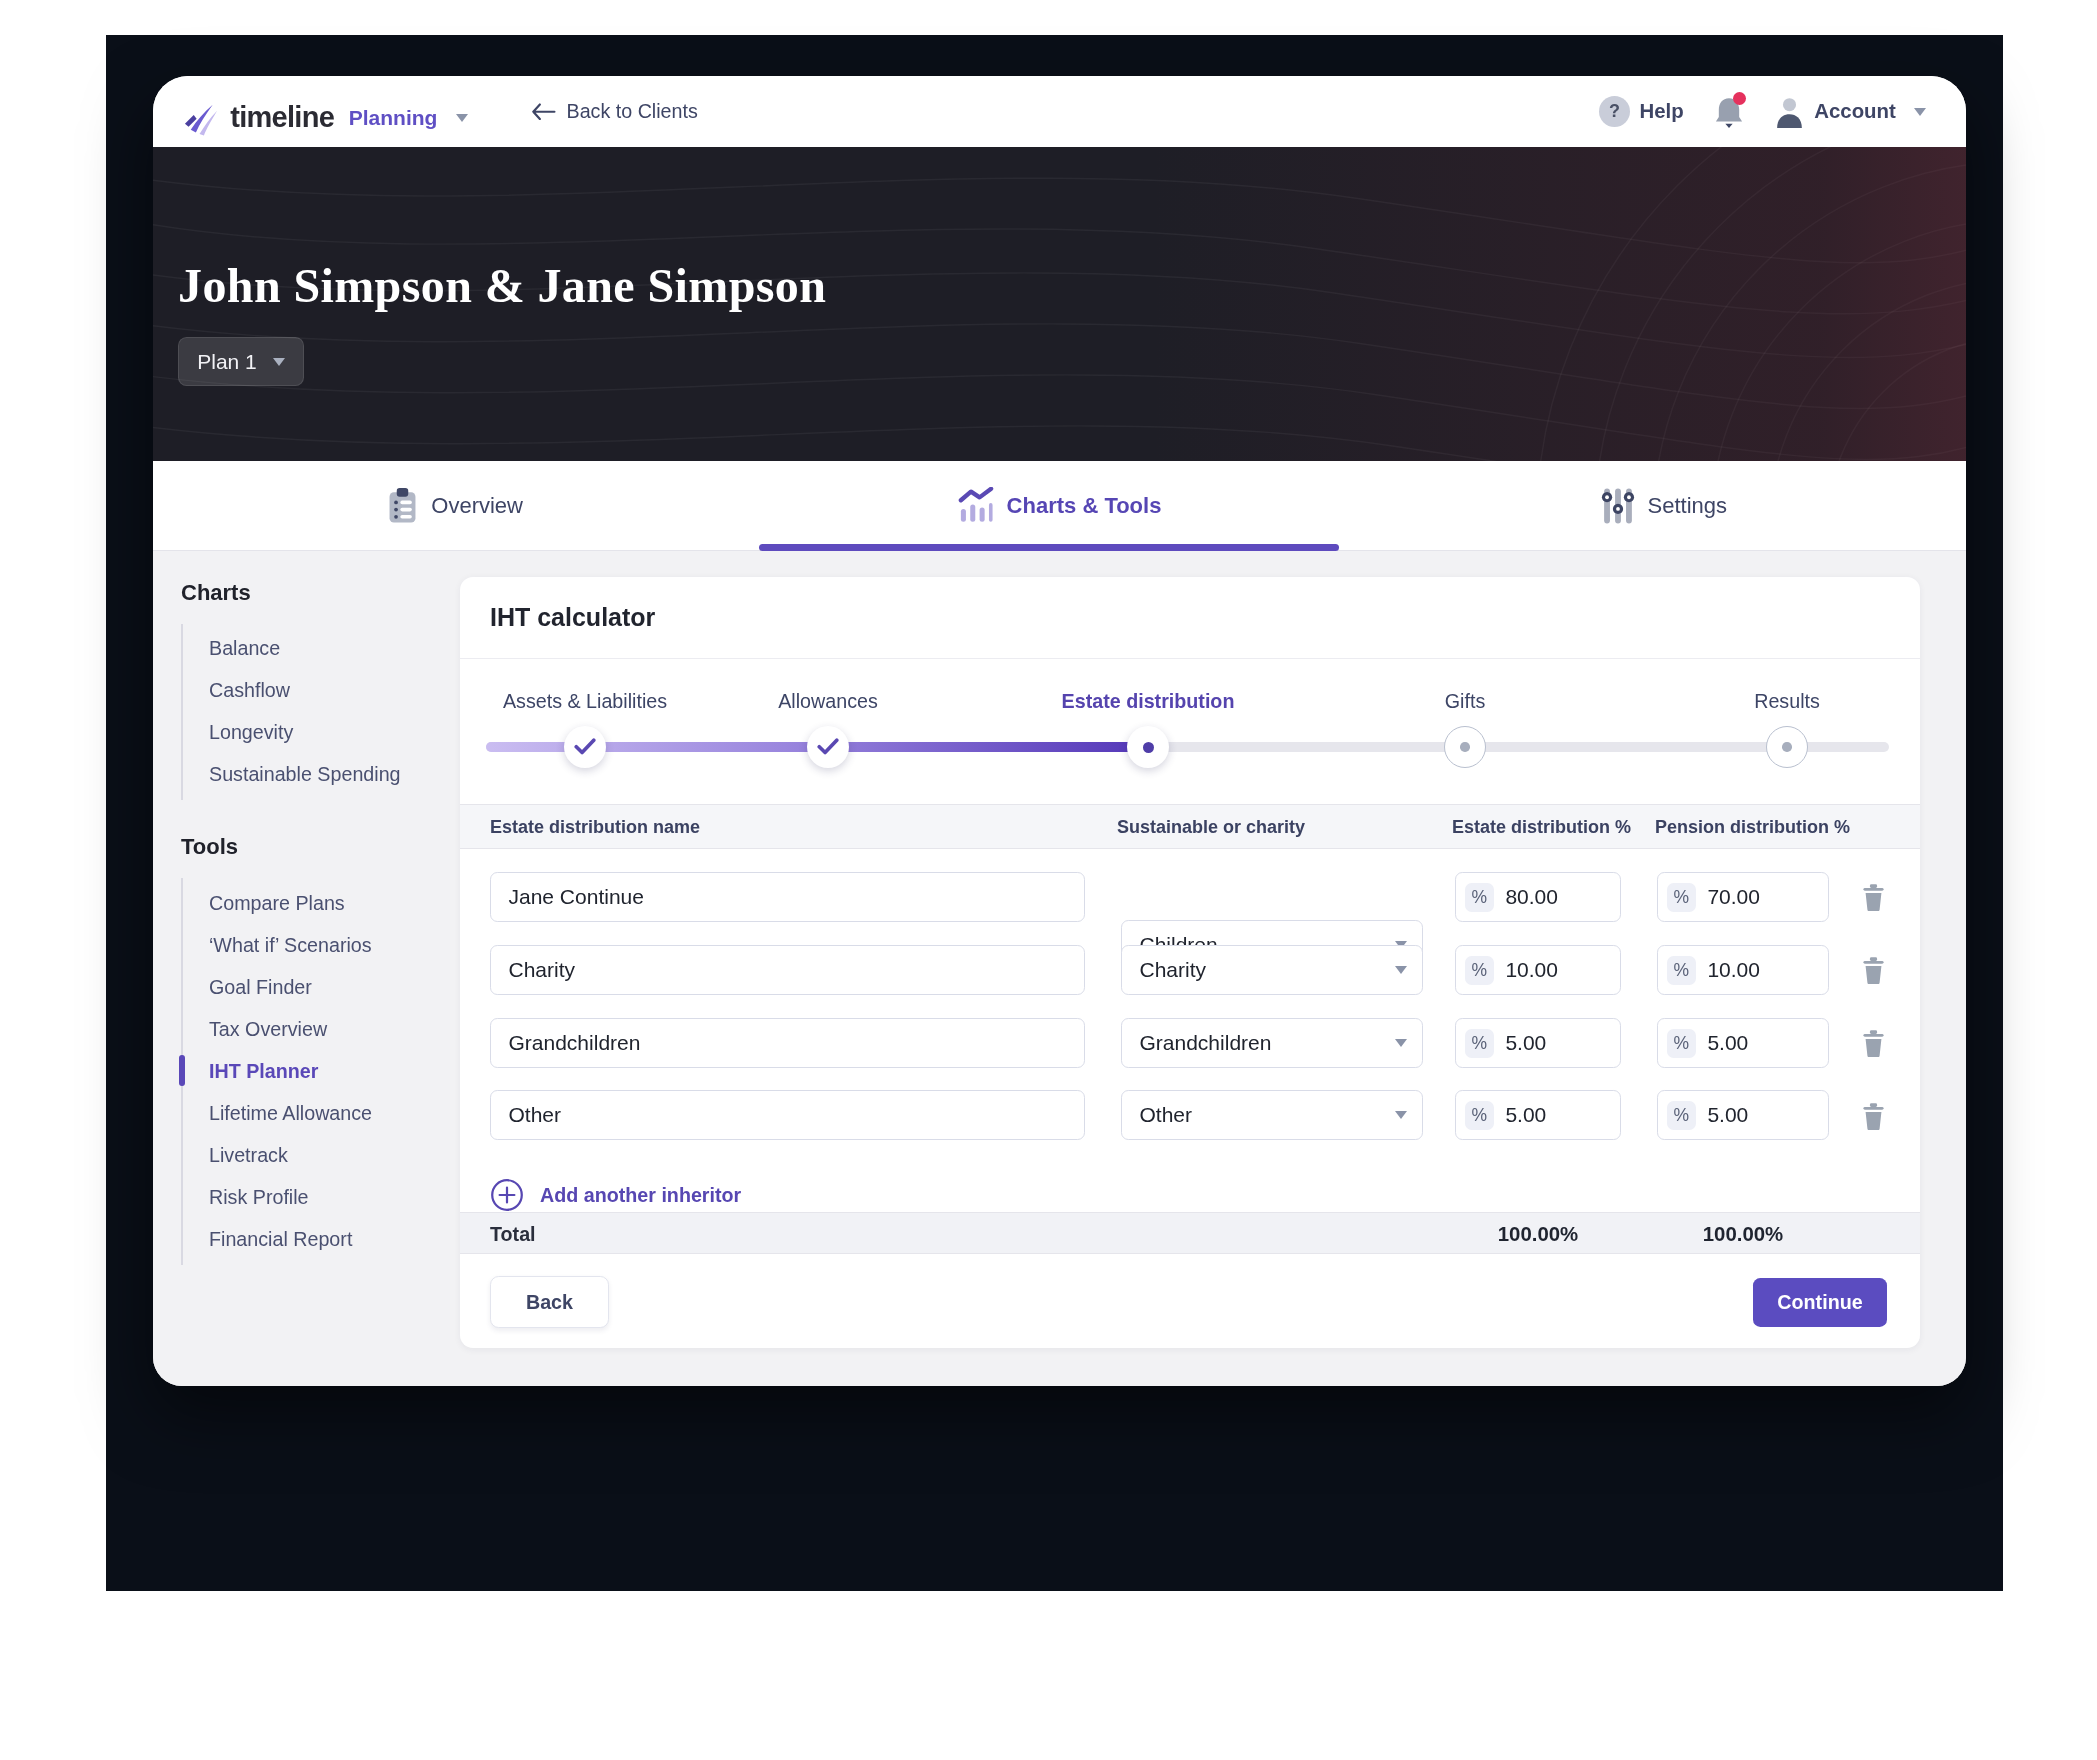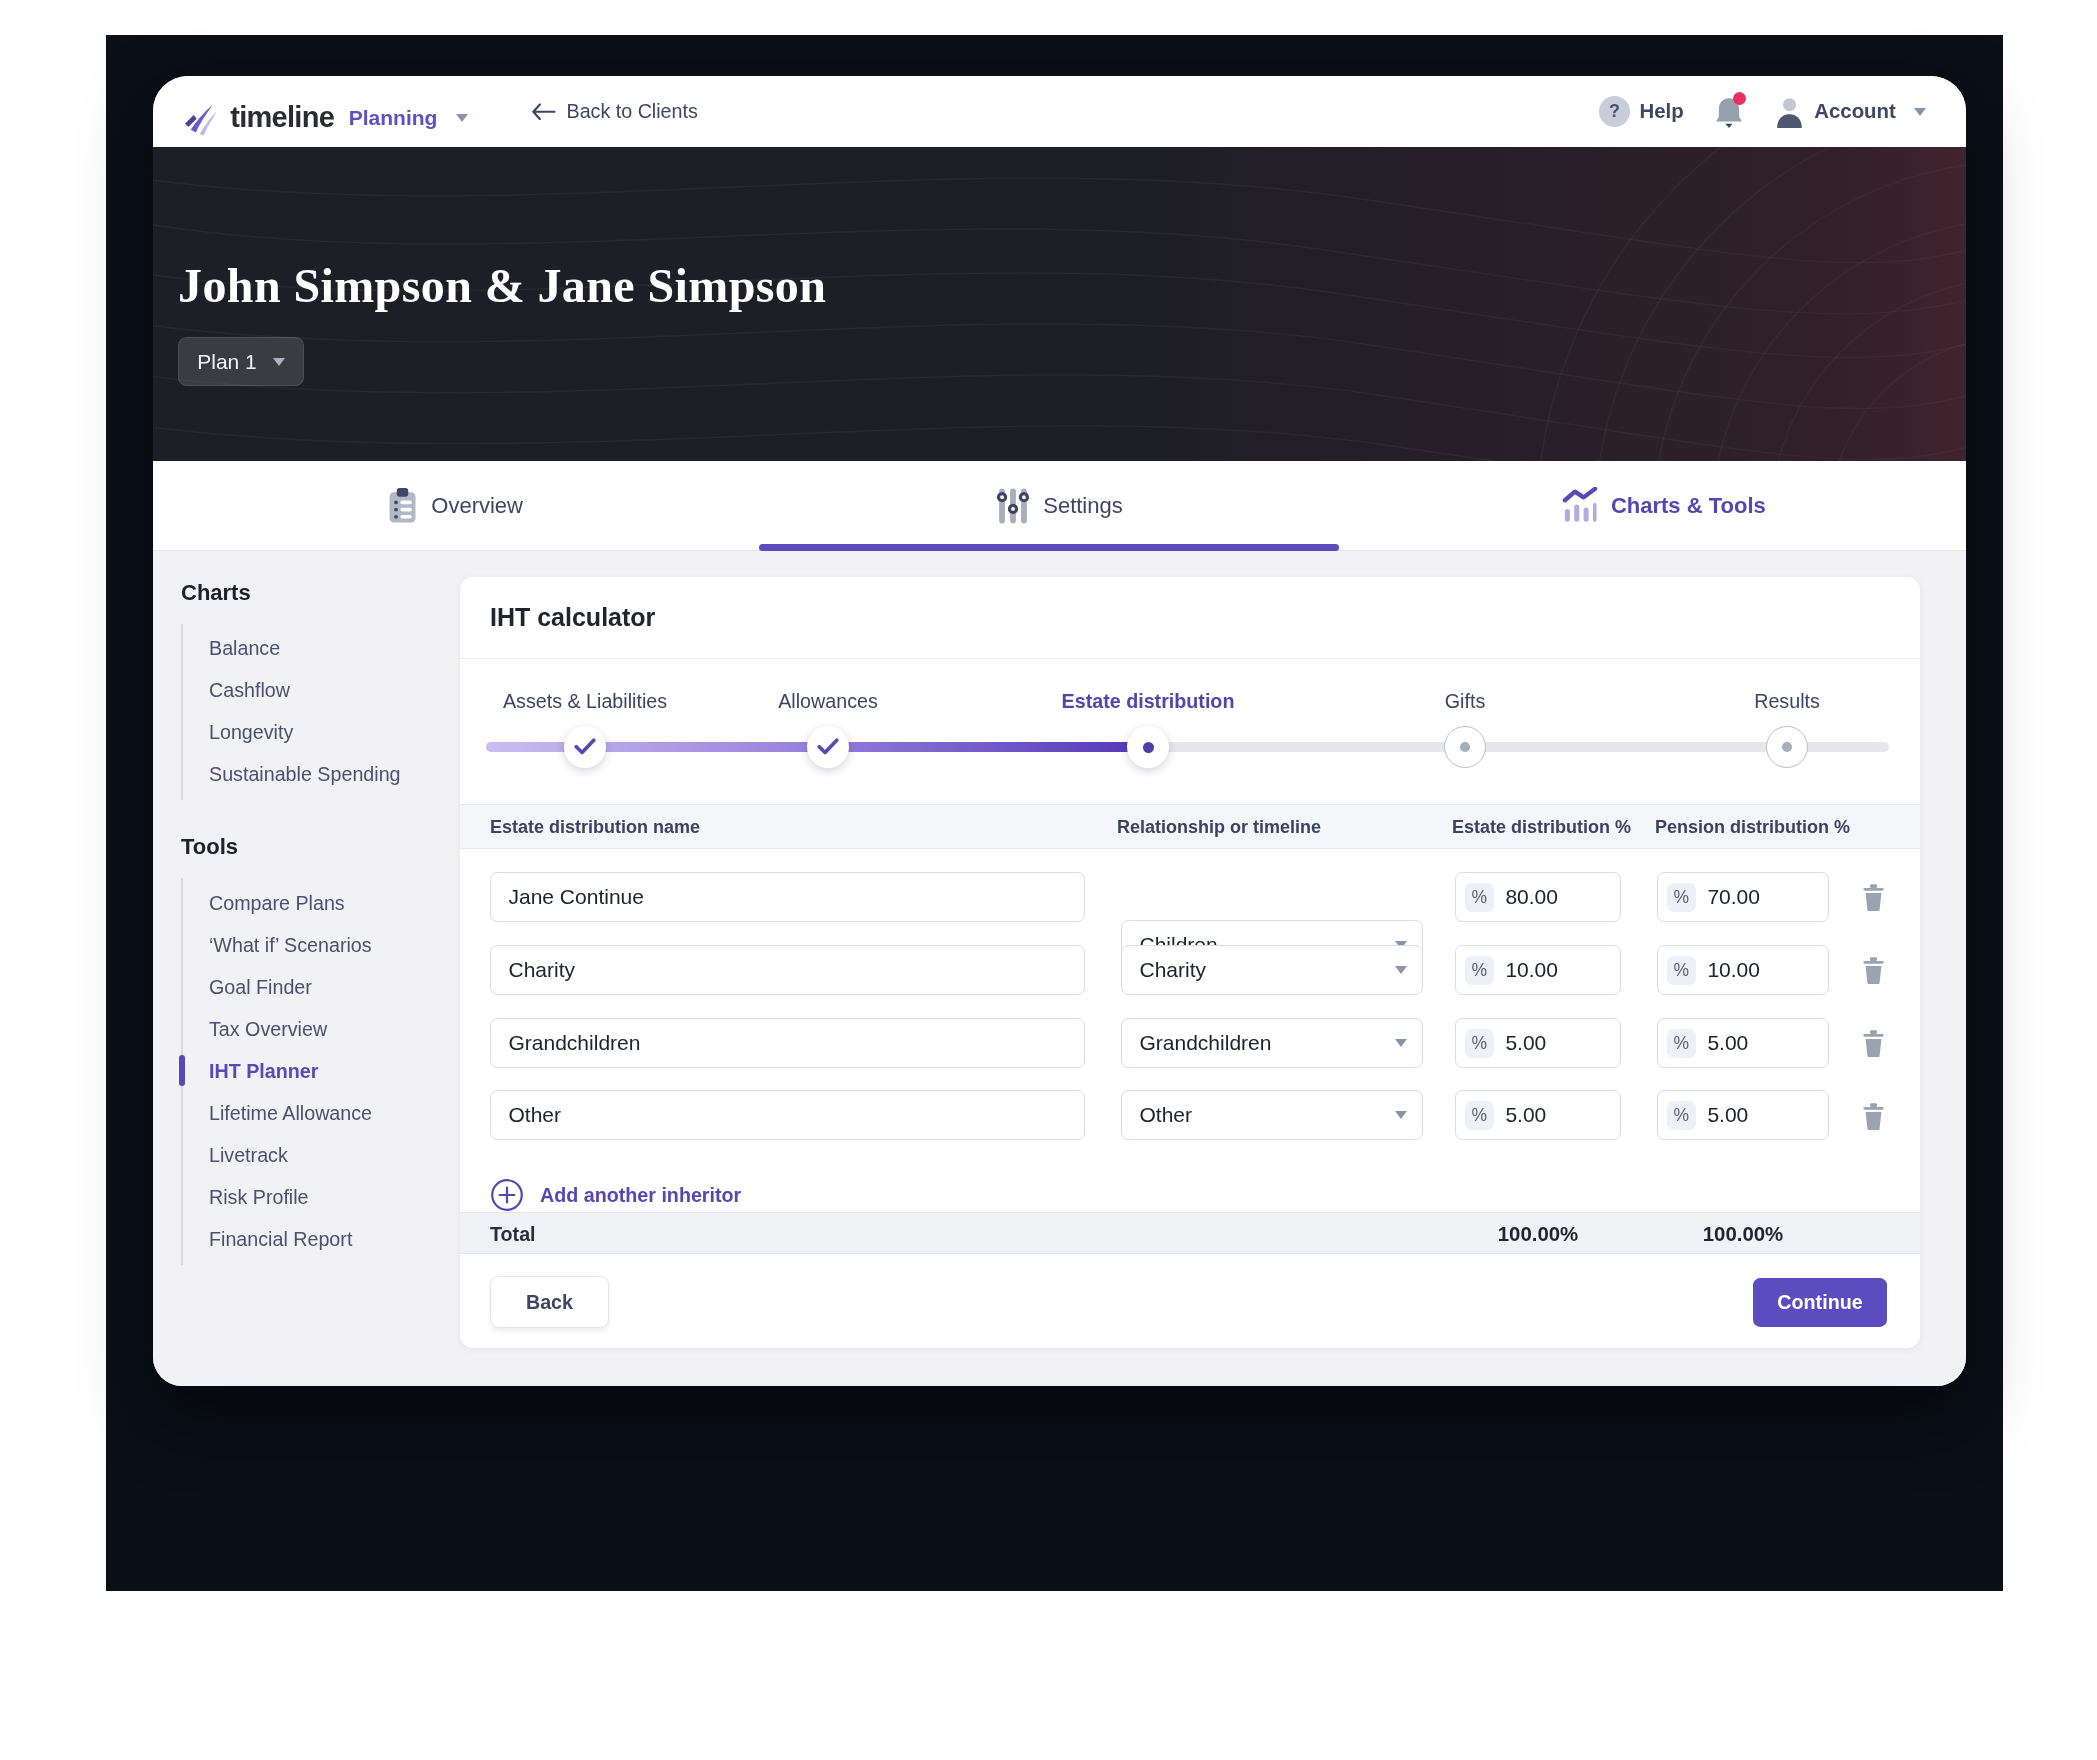--- a/index.html
+++ b/index.html
@@ -175,47 +175,47 @@
           <circle cx="12" cy="20" r="2.6" fill="#3f4766"></circle>
             <rect x="18" y="17.5" width="16" height="5" rx="2.5" fill="#ffffff"></rect>
           <circle cx="12" cy="30" r="2.6" fill="#3f4766"></circle>
             <rect x="18" y="27.5" width="16" height="5" rx="2.5" fill="#ffffff"></rect>
           <circle cx="12" cy="40" r="2.6" fill="#3f4766"></circle>
             <rect x="18" y="37.5" width="16" height="5" rx="2.5" fill="#ffffff"></rect>
         </svg>
       </span>
       <span>Overview</span>
     </div>
+    <div class="tab active">
+      <span class="icon">
+        <svg width="36" height="38" viewBox="0 0 50 52">
+          <rect x="4" y="30" width="7" height="18" rx="3.5" fill="#b3abe0"></rect>
+          <rect x="17" y="24" width="7" height="24" rx="3.5" fill="#b3abe0"></rect>
+          <rect x="30" y="28" width="7" height="20" rx="3.5" fill="#b3abe0"></rect>
+          <rect x="43" y="22" width="5" height="26" rx="2.5" fill="#b3abe0"></rect>
+          <path d="M4 18 L18 6 L30 14 L46 2" stroke="#5a49b4" stroke-width="6" fill="none" stroke-linecap="round" stroke-linejoin="round"></path>
+        </svg>
+      </span>
+      <span>Charts &amp; Tools</span>
+    </div>
     <div class="tab">
       <span class="icon">
         <svg width="34" height="38" viewBox="0 0 46 52">
           <rect x="4" y="2" width="8" height="48" rx="4" fill="#a9aebc"></rect>
           <rect x="19" y="2" width="8" height="48" rx="4" fill="#a9aebc"></rect>
           <rect x="34" y="2" width="8" height="48" rx="4" fill="#a9aebc"></rect>
           <circle cx="8" cy="14" r="7" fill="#3d4563"></circle>
             <circle cx="8" cy="14" r="2.6" fill="#ffffff"></circle>
           <circle cx="23" cy="30" r="7" fill="#3d4563"></circle>
             <circle cx="23" cy="30" r="2.6" fill="#ffffff"></circle>
           <circle cx="38" cy="14" r="7" fill="#3d4563"></circle>
             <circle cx="38" cy="14" r="2.6" fill="#ffffff"></circle>
         </svg>
       </span>
       <span>Settings</span>
-    </div>
-    <div class="tab active">
-      <span class="icon">
-        <svg width="36" height="38" viewBox="0 0 50 52">
-          <rect x="4" y="30" width="7" height="18" rx="3.5" fill="#b3abe0"></rect>
-          <rect x="17" y="24" width="7" height="24" rx="3.5" fill="#b3abe0"></rect>
-          <rect x="30" y="28" width="7" height="20" rx="3.5" fill="#b3abe0"></rect>
-          <rect x="43" y="22" width="5" height="26" rx="2.5" fill="#b3abe0"></rect>
-          <path d="M4 18 L18 6 L30 14 L46 2" stroke="#5a49b4" stroke-width="6" fill="none" stroke-linecap="round" stroke-linejoin="round"></path>
-        </svg>
-      </span>
-      <span>Charts &amp; Tools</span>
     </div>
     <div class="tab-underline"></div>
   </div>
 
   <div class="content">
 
     <div class="sidebar">
       <div class="side-heading">Charts</div>
       <div class="side-group">
         <div class="side-item">Balance</div>
@@ -269,21 +269,21 @@
         <div class="step-circle todo" style="left:1005px;">
             <span class="dot-todo"></span>
           </div>
         <div class="step-circle todo" style="left:1327px;">
             <span class="dot-todo"></span>
           </div>
       </div>
 
       <div class="thead">
         <span class="th" style="left:30px;">Estate distribution name</span>
-        <span class="th" style="left:657px;">Relationship or timeline</span>
+        <span class="th" style="left:657px;">Sustainable or charity</span>
         <span class="th" style="left:992px;">Estate distribution %</span>
         <span class="th" style="left:1195px;">Pension distribution %</span>
       </div>
 
       <div class="row-input name-input" style="left:30px;top:295px;width:595px;">Jane Continue</div>
       <div class="row-input select" style="left:661px;top:295px;width:302px;margin-top:48px;">
         <span>Children</span>
         <span class="caret"></span>
       </div>
       <div class="row-input pct" style="left:995px;top:295px;width:166px;">

